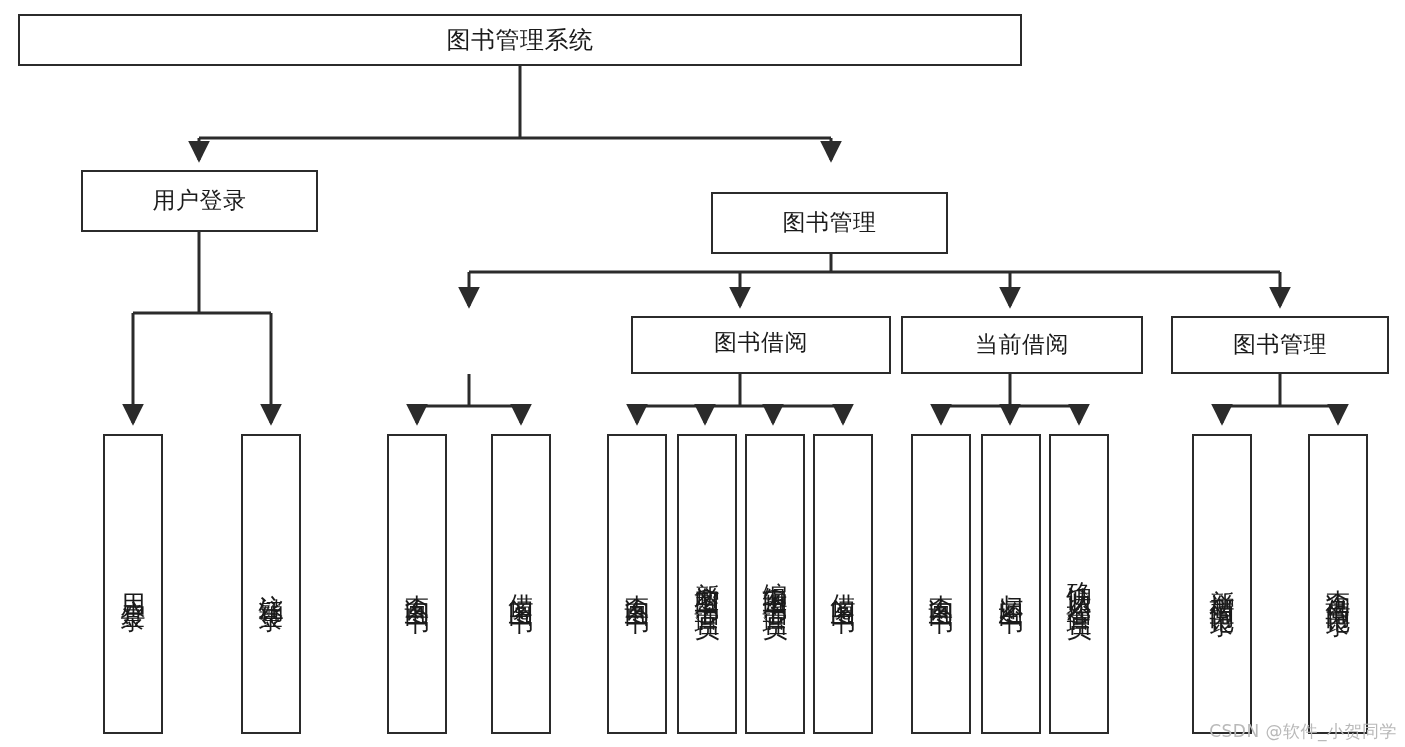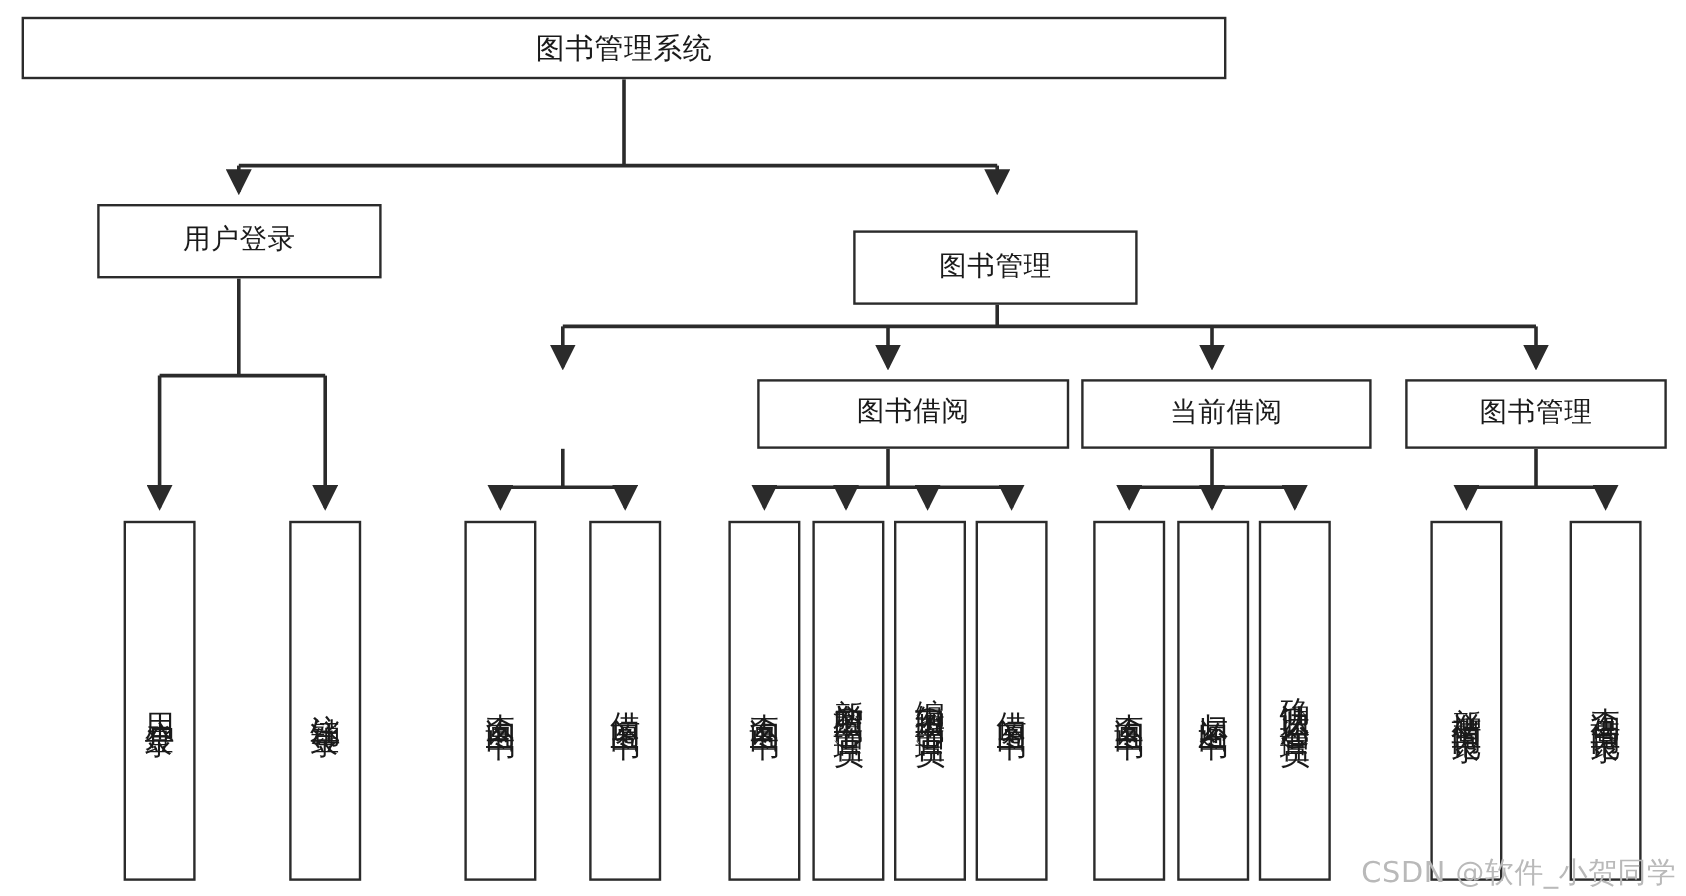--- a/index.html
+++ b/index.html
@@ -60,21 +60,21 @@
     text-orientation: upright;
     font-size: 25px;
     line-height: 1.0;
     letter-spacing: 5px;
     white-space: nowrap;
   }
   .watermark {
     position: absolute;
     right: 8px;
     bottom: 4px;
-    font-size: 24px;
+    font-size: 17px;
     color: #b9b9b9;
     white-space: nowrap;
     letter-spacing: 0.5px;
   }
 </style>
 </head>
 <body>
 
 <div id="canvas">
 

